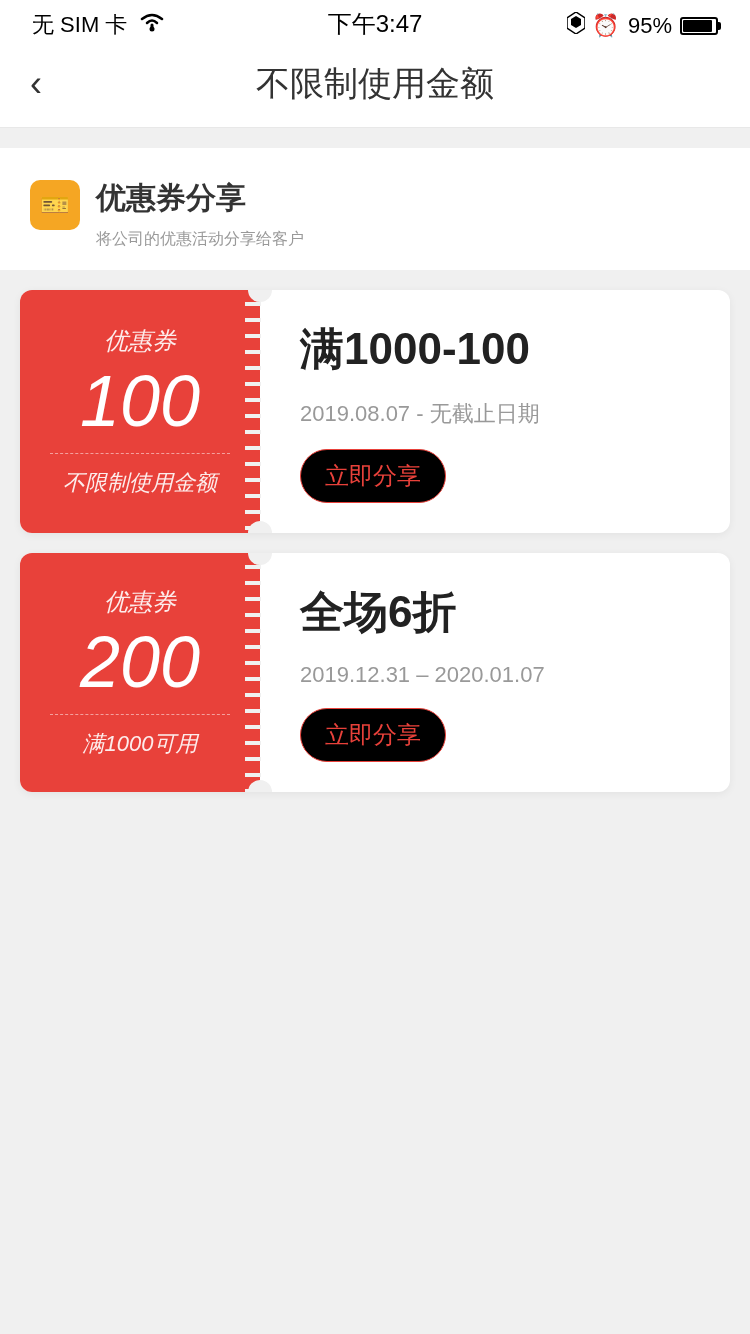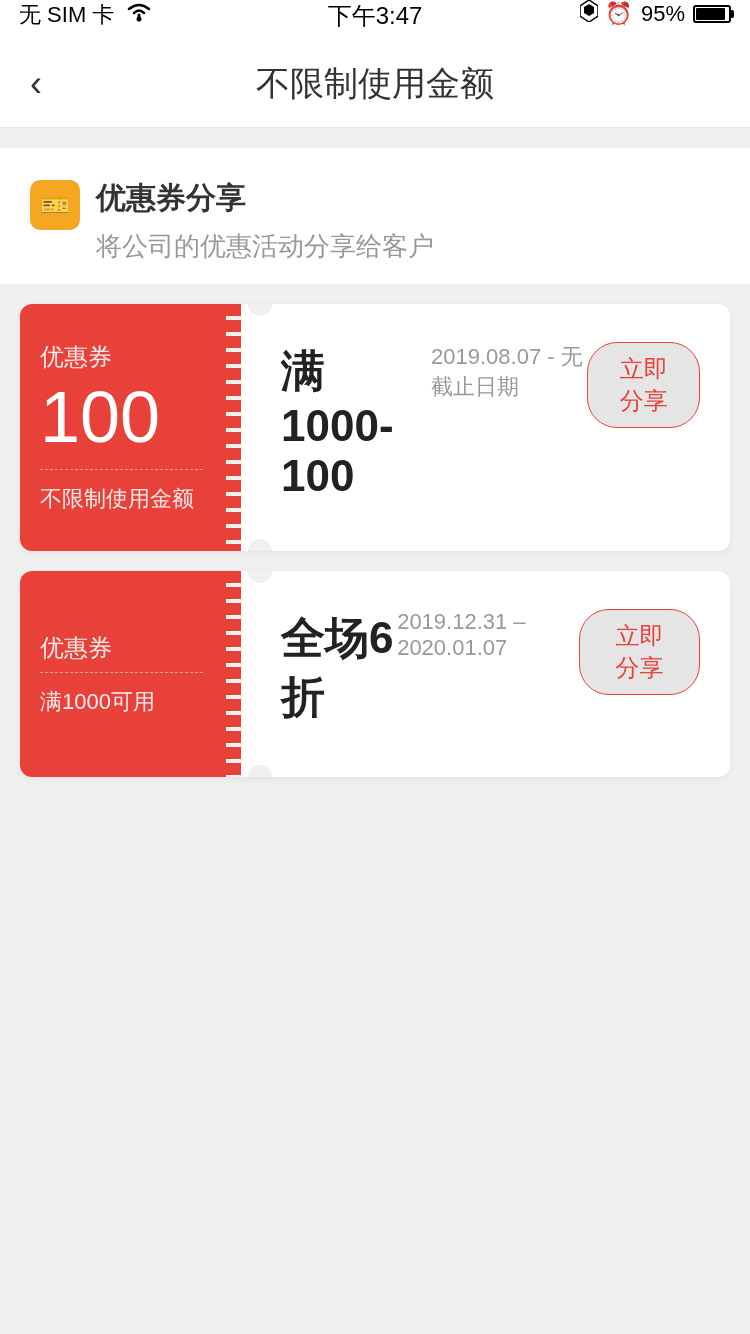--- a/index.html
+++ b/index.html
@@ -11,23 +11,23 @@
       font-family: -apple-system, "PingFang SC", "Helvetica Neue", sans-serif;
       overflow-x: hidden;
     }
 
     
     .status-bar {
       width: 100%;
       height: 40px;
       background: #fff;
       display: flex;
-      align-items: flex-start;
+      align-items: flex-end;
       justify-content: space-between;
-      padding: 0 19px;
+      padding: 0 32px;
       font-size: 24px;
       font-weight: 500;
     }
     .status-left {
       display: flex;
       align-items: center;
       gap: 10px;
       font-size: 22px;
     }
     .status-center {
@@ -116,21 +116,21 @@
       flex-shrink: 0;
       margin-top: 2px;
     }
     .section-text h2 {
       font-size: 30px;
       font-weight: 600;
       color: #333;
       margin-bottom: 10px;
     }
     .section-text p {
-      font-size: 26px;
+      font-size: 16px;
       color: #999;
     }
 
     
     .coupon-list {
       padding: 20px 20px 0 20px;
       display: flex;
       flex-direction: column;
       gap: 20px;
     }
@@ -140,29 +140,30 @@
       background: #fff;
       border-radius: 12px;
       display: flex;
       overflow: hidden;
       box-shadow: 0 2px 8px rgba(0,0,0,0.06);
       position: relative;
     }
 
     
     .coupon-left {
-      width: 221px;
+      width: 240px;
       background: #e8413a;
       display: flex;
       flex-direction: column;
-      align-items: flex-start;
+      align-items: center;
       justify-content: center;
       padding: 30px 20px;
       position: relative;
       flex-shrink: 0;
+      font-style: italic;
     }
 
     
     .coupon-left::after {
       content: '';
       position: absolute;
       right: -1px;
       top: 0;
       bottom: 0;
       width: 16px;
@@ -196,41 +197,42 @@
     }
     .coupon-condition {
       font-size: 22px;
       color: rgba(255,255,255,0.9);
       text-align: center;
     }
 
     
     .coupon-right {
       flex: 1;
-      padding: 38px 30px 30px 40px;
-      display: flex;
+      padding: 30px 30px 30px 40px;
+      display: flex;
+      flex-direction: column;
       justify-content: center;
       position: relative;
     }
     .coupon-title {
       font-size: 44px;
       font-weight: 600;
       color: #222;
       margin-bottom: 20px;
     }
     .coupon-meta {
       font-size: 22px;
       color: #999;
       margin-bottom: 20px;
     }
     .share-btn {
       align-self: flex-start;
       border: 1.5px solid #e8413a;
       color: #e8413a;
-      background: #e5e5e5;
+      background: #000000;
       padding: 10px 24px;
       border-radius: 30px;
       font-size: 24px;
       cursor: pointer;
     }
     .scallop-top {
       position: absolute;
       top: -12px;
       left: 228px;
       width: 24px;
@@ -318,20 +320,21 @@
     <div class="coupon-right">
       <span class="coupon-title">满1000-100</span>
       <span class="coupon-meta">2019.08.07 - 无截止日期</span>
       <button class="share-btn">立即分享</button>
     </div>
   </div>
 
   <div class="coupon-card" style="position:relative;">
     <div class="coupon-left">
       <span class="coupon-label">优惠券</span>
+      <span class="coupon-amount">200</span>
       <hr class="coupon-divider">
       <span class="coupon-condition">满1000可用</span>
     </div>
 
     <div class="scallop-top"></div>
     <div class="scallop-bottom"></div>
     <div class="coupon-right">
       <span class="coupon-title">全场6折</span>
       <span class="coupon-meta">2019.12.31 – 2020.01.07</span>
       <button class="share-btn">立即分享</button>

